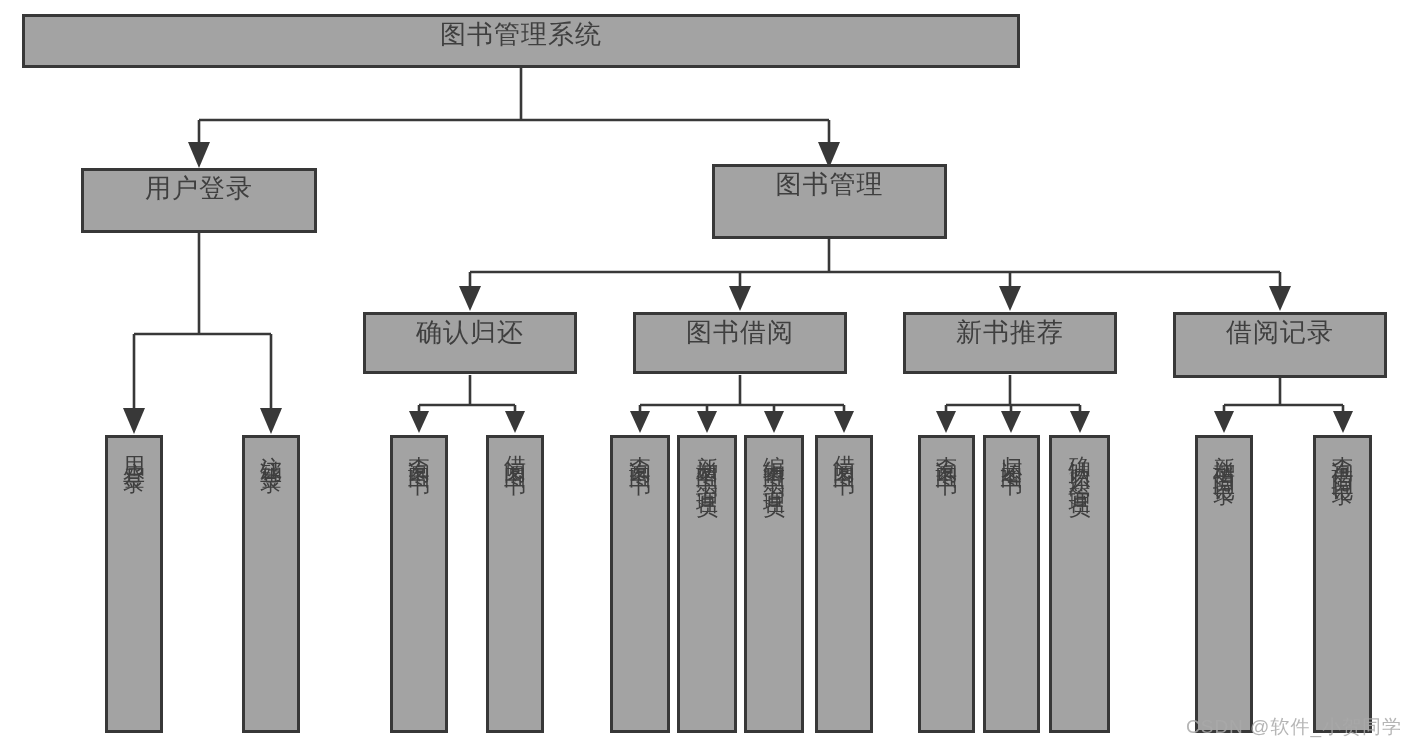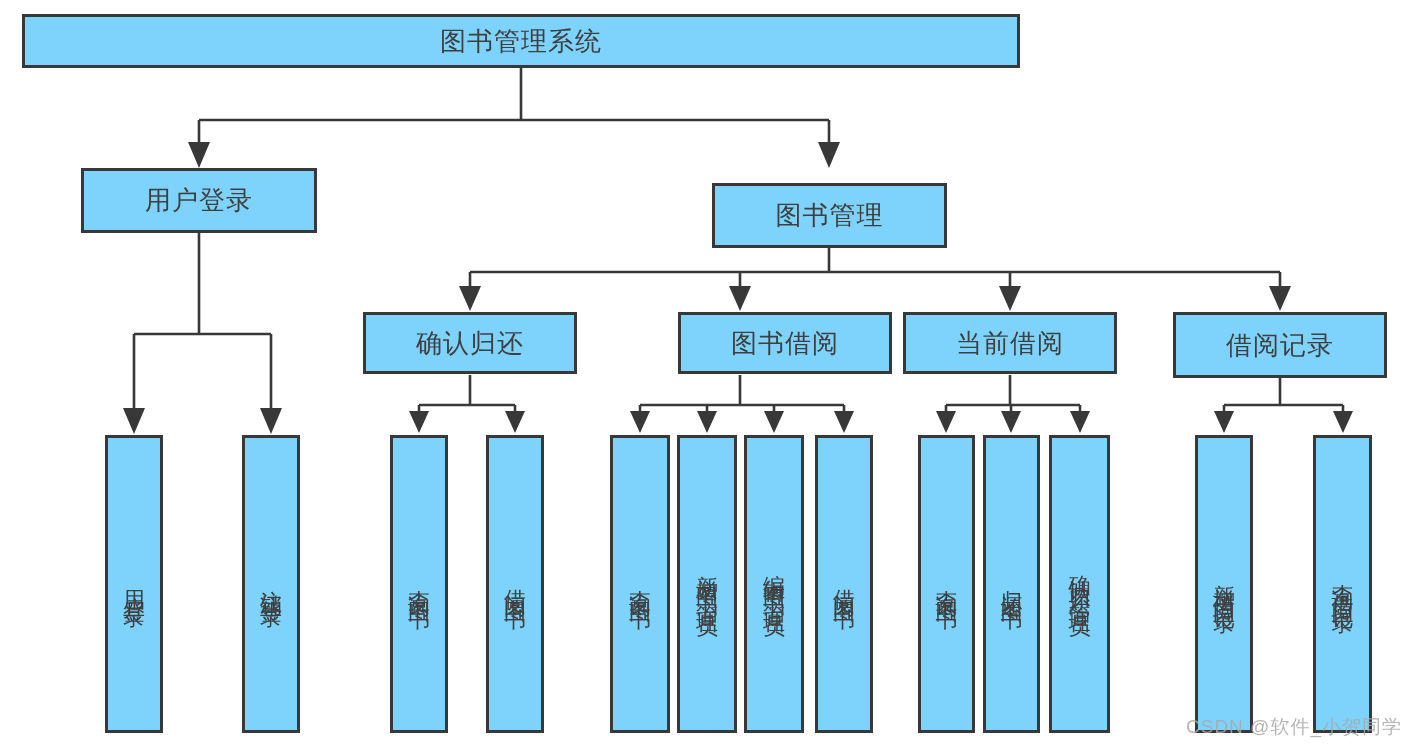--- a/index.html
+++ b/index.html
@@ -22,25 +22,25 @@
   }
   .connectors {
     position: absolute;
     left: 0;
     top: 0;
     z-index: 1;
   }
   .box {
     position: absolute;
     box-sizing: border-box;
-    background: #7dd3fc;
+    background: #a3a3a3;
     border: 3px solid #383838;
     color: #3f3f3f;
     display: flex;
-    align-items: center;
+    align-items: flex-start;
     justify-content: center;
     z-index: 2;
   }
   .h-label {
     font-size: 26px;
     letter-spacing: 1px;
     white-space: nowrap;
   }
   .v-label {
     writing-mode: vertical-rl;
@@ -58,24 +58,24 @@
     letter-spacing: 1px;
     color: #a9a9a9;
     opacity: 0.85;
     z-index: 5;
     white-space: nowrap;
   }
   
   .n-root   { left: 22px;   top: 14px;  width: 998px; height: 54px; }
   
   .n-user   { left: 81px;   top: 168px; width: 236px; height: 65px; }
-  .n-mgmt   { left: 712px;  top: 183px; width: 235px; height: 65px; }
+  .n-mgmt   { left: 712px;  top: 164px; width: 235px; height: 75px; }
   
   .n-newrec { left: 363px;  top: 312px; width: 214px; height: 62px; }
-  .n-borrow { left: 633px;  top: 312px; width: 214px; height: 62px; margin-left: 45px; }
+  .n-borrow { left: 633px;  top: 312px; width: 214px; height: 62px; }
   .n-curr   { left: 903px;  top: 312px; width: 214px; height: 62px; }
   .n-record { left: 1173px; top: 312px; width: 214px; height: 66px; }
   
   .leaf     { top: 435px; height: 298px; }
   .l-u1 { left: 105px;  width: 58px; }
   .l-u2 { left: 242px;  width: 58px; }
   .l-n1 { left: 390px;  width: 58px; }
   .l-n2 { left: 486px;  width: 58px; }
   .l-b1 { left: 610px;  width: 60px; }
   .l-b2 { left: 677px;  width: 60px; }
@@ -136,21 +136,21 @@
     <span class="h-label">图书管理</span>
   </div>
 
   <div class="box n-newrec">
     <span class="h-label">确认归还</span>
   </div>
   <div class="box n-borrow">
     <span class="h-label">图书借阅</span>
   </div>
   <div class="box n-curr">
-    <span class="h-label">当前借阅</span>
+    <span class="h-label">新书推荐</span>
   </div>
   <div class="box n-record">
     <span class="h-label">借阅记录</span>
   </div>
 
   <div class="box leaf l-u1">
     <span class="v-label">用户登录</span>
   </div>
   <div class="box leaf l-u2">
     <span class="v-label">注销登录</span>

